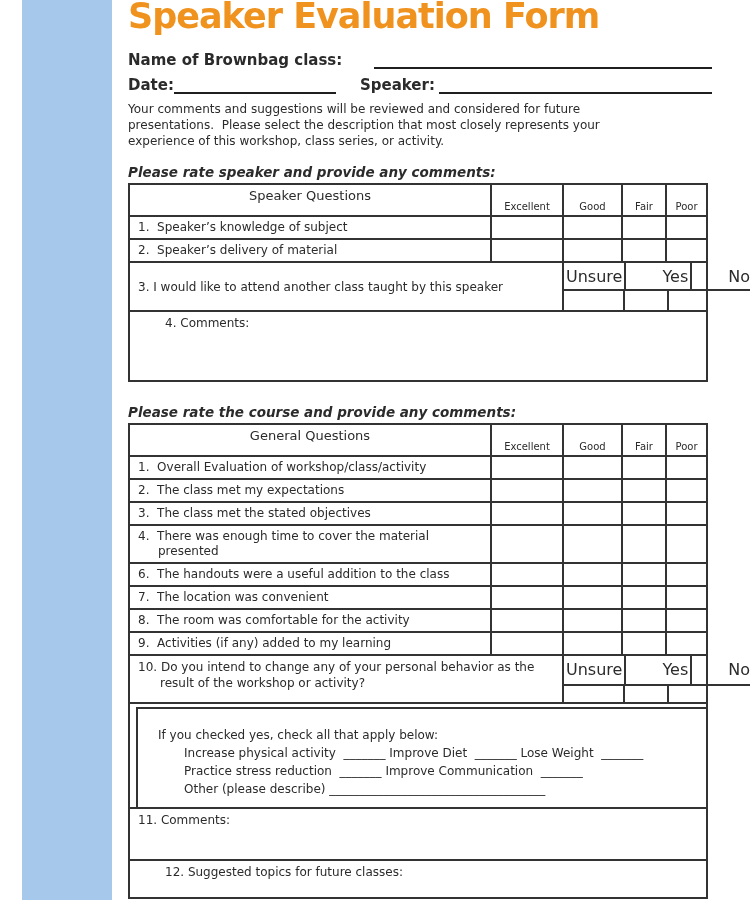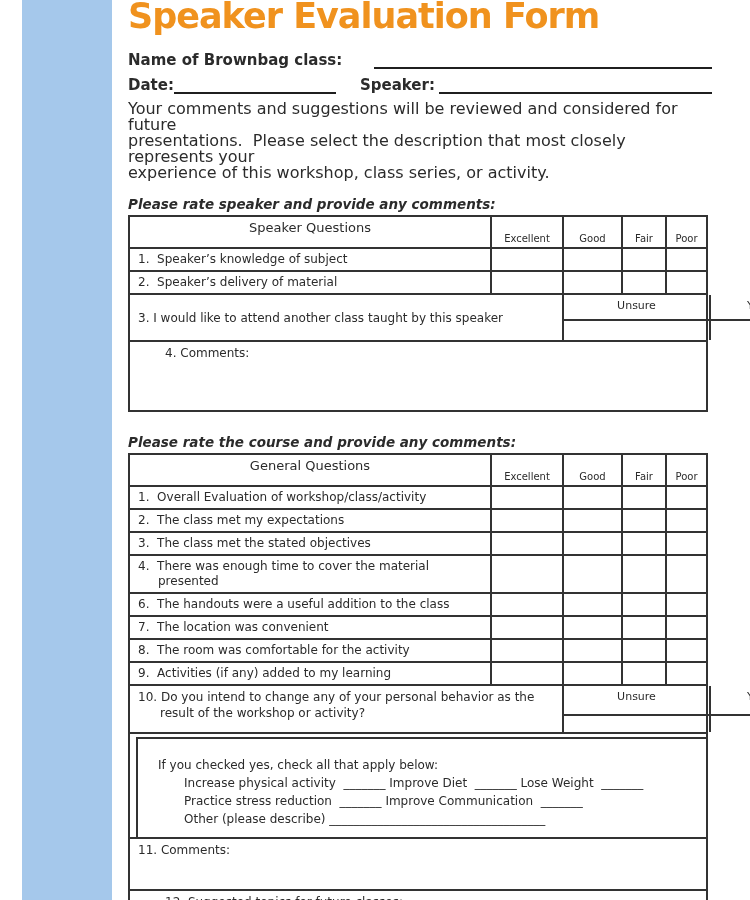--- a/index.html
+++ b/index.html
@@ -42,21 +42,21 @@
   .field-line.date-line { margin-top: 7px; }
   .blank {
     border-bottom: 2px solid #1f1f1f;
     height: 15px;
     margin-left: 4px;
   }
   .blank.grow { flex: 1 1 auto; }
   .blank.date-blank { width: 162px; margin-left: 0; }
   .spacer-sm { width: 24px; }
 
-  .intro { margin-top: 7px; font-size: 16px; }
+  .intro { margin-top: 7px; font-size: 12px; }
   .intro .line { line-height: 16px; white-space: pre-wrap; }
 
   .caption {
     font-weight: bold; font-style: italic;
     font-size: 13.5px;
   }
   .caption.c1 { margin-top: 15px; }
   .caption.c2 { margin-top: 22px; }
 
   .tbl {
@@ -96,21 +96,21 @@
     flex: 0 0 432px;
     padding: 3px 6px 3px 30px;
     text-indent: -22px;
     line-height: 16px;
     white-space: pre-wrap;
   }
   .yn1 .q-span { display: flex; align-items: center; text-indent: 0; padding-left: 8px; border-radius: 19px; }
   .yn-right { flex: 1 1 auto; display: flex; flex-direction: column; border-left: 2px solid #333; }
   .yn-top { display: flex; border-bottom: 2px solid #333; }
   .yn-bottom { display: flex; flex: 1 1 auto; }
-  .yn-cell { text-align: center; font-size: 11px; padding: 4px 2px 3px 2px; margin-left: 43px; }
+  .yn-cell { text-align: center; font-size: 16px; padding: 4px 2px 3px 2px; }
   .yn-cell + .yn-cell { border-left: 2px solid #333; padding-left: 36px; }
   .yn-c1 { flex: 0 0 59px; }
   .yn-c2 { flex: 0 0 44px; }
   .yn-c3 { flex: 1 1 auto; }
   .yn1 .yn-top .yn-cell { min-height: 24px; }
   .yn1 .yn-bottom .yn-cell { min-height: 19px; }
   .yn2 .yn-top .yn-cell { min-height: 28px; }
   .yn2 .yn-bottom .yn-cell { min-height: 16px; }
 
   .full {

